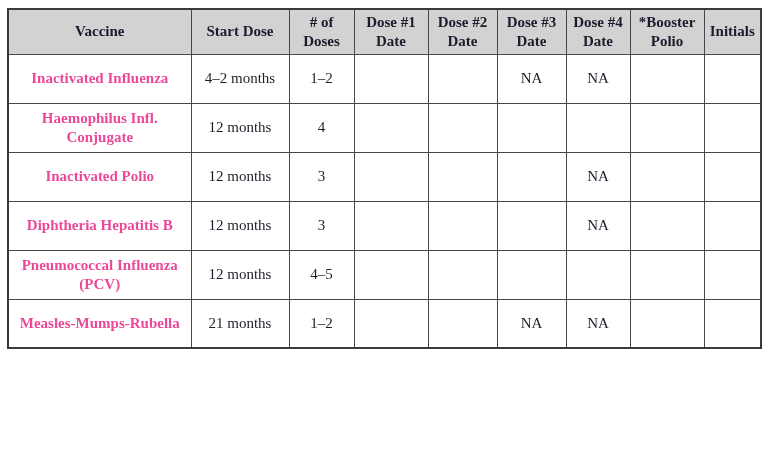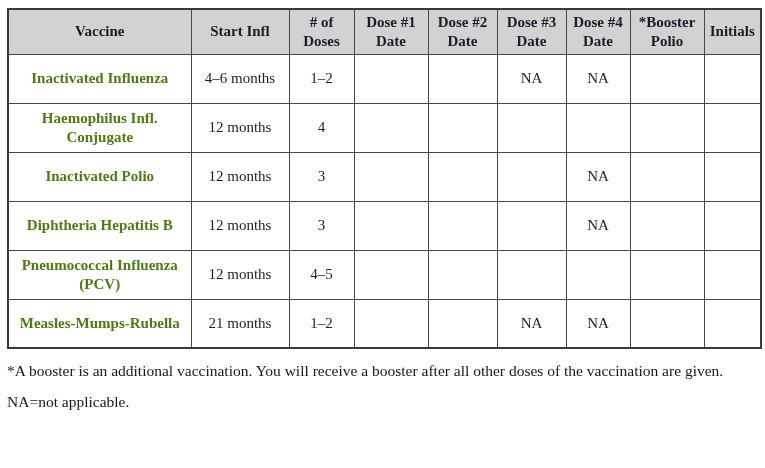--- a/index.html
+++ b/index.html
@@ -28,21 +28,21 @@
     font-size: 15px;
     line-height: 1.25;
   }
   table.schedule thead tr { height: 43px; }
   table.schedule tbody tr { height: 49px; }
   table.schedule th {
     background: #d2d2d2;
     font-weight: bold;
     color: #1b1b2b;
   }
-  td.vaccine-cell { font-weight: bold; color: #4d7c0f; }
+  td.vaccine-cell { font-weight: bold; color: #ec4899; }
 
   .col-vaccine  { width: 183px; }
   .col-start    { width: 98px; }
   .col-doses    { width: 65px; }
   .col-dose1    { width: 74px; }
   .col-dose2    { width: 69px; }
   .col-dose3    { width: 69px; }
   .col-dose4    { width: 64px; }
   .col-booster  { width: 74px; }
   .col-initials { width: 57px; }
@@ -68,34 +68,34 @@
       <col class="col-dose1">
         <col class="col-dose2">
         <col class="col-dose3">
       <col class="col-dose4">
         <col class="col-booster">
         <col class="col-initials">
     </colgroup>
     <thead>
       <tr>
         <th>Vaccine</th>
-        <th>Start Infl</th>
+        <th>Start Dose</th>
         <th># of Doses</th>
         <th>Dose #1 Date</th>
         <th>Dose #2 Date</th>
         <th>Dose #3 Date</th>
         <th>Dose #4 Date</th>
         <th>*Booster Polio</th>
         <th>Initials</th>
       </tr>
     </thead>
     <tbody>
       <tr>
         <td class="vaccine-cell">Inactivated Influenza</td>
-        <td>4–6 months</td>
+        <td>4–2 months</td>
         <td>1–2</td>
         <td></td>
         <td></td>
         <td>NA</td>
         <td>NA</td>
         <td></td>
         <td></td>
       </tr>
       <tr>
         <td class="vaccine-cell">Haemophilus Infl. Conjugate</td>
@@ -148,18 +148,14 @@
         <td></td>
         <td></td>
         <td>NA</td>
         <td>NA</td>
         <td></td>
         <td></td>
       </tr>
     </tbody>
   </table>
 
-  <div class="footnotes">
-    <div class="footnote">*A booster is an additional vaccination. You will receive a booster after all other doses of the vaccination are given.</div>
-    <div class="footnote">NA=not applicable.</div>
-  </div>
 
 </div>
 
 </body></html>

